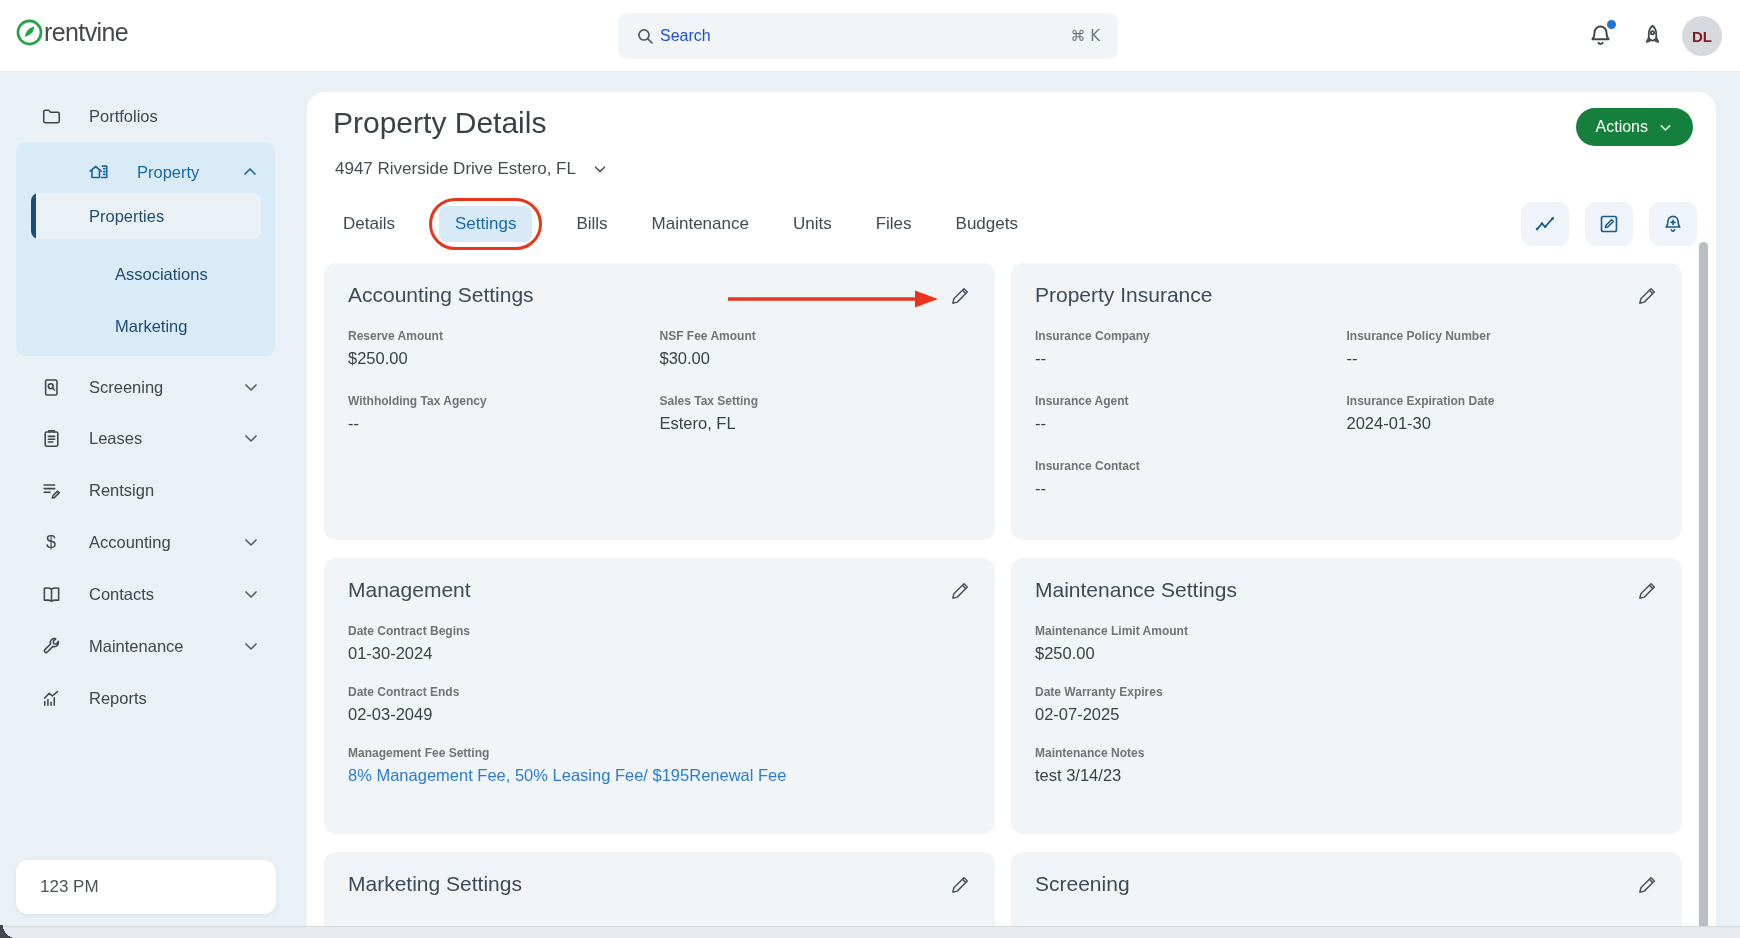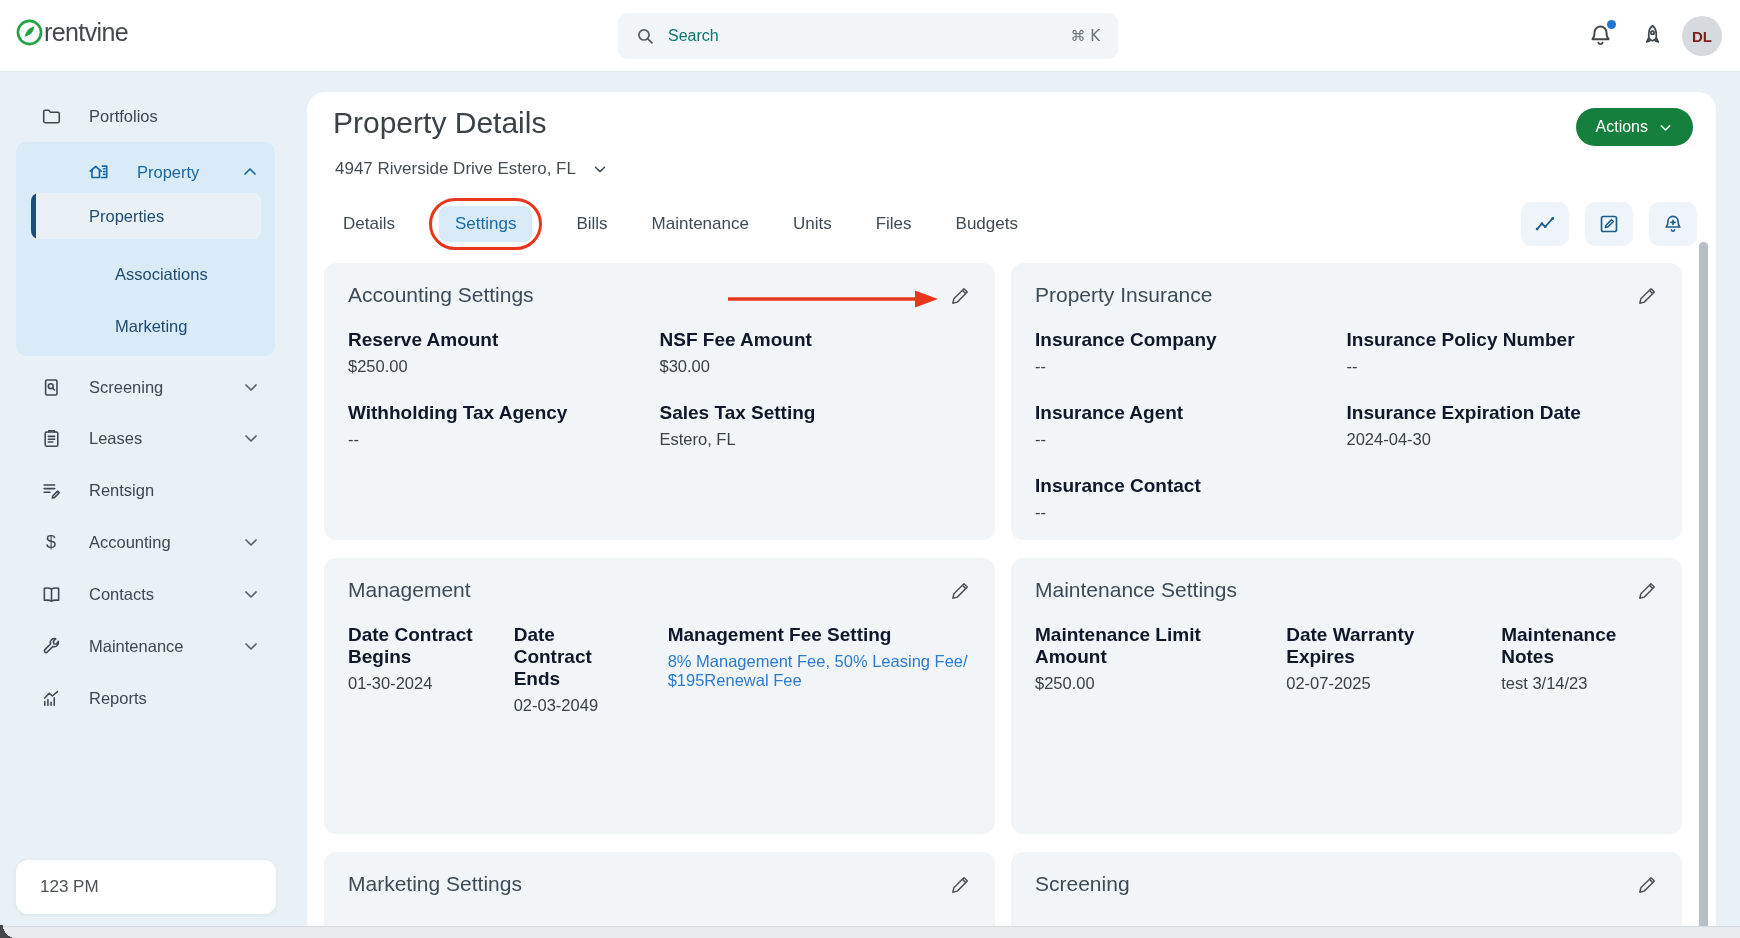--- a/index.html
+++ b/index.html
@@ -7,21 +7,21 @@
   body { font-family:"Liberation Sans", sans-serif; background:#e9f1f6; color:#3d474f; }
   .canvas { position:relative; width:1740px; height:938px; }
 
   
   .topbar { position:absolute; top:0; left:0; width:1740px; height:72px; background:#ffffff;
             border-bottom:1px solid #e4e9ed; z-index:6; }
   .logo { position:absolute; left:16px; top:18px; display:flex; align-items:center; gap:1px; cursor:pointer; }
   .logo-text { font-size:25px; font-weight:500; color:#45494d; letter-spacing:-0.6px; }
   .searchbar { position:absolute; left:618px; top:13px; width:500px; height:46px; background:#f1f5f8;
                border-radius:9px; display:flex; align-items:center; padding:0 18px; cursor:text; }
-  .search-ph { margin-left:13px; font-size:16px; color:#0f766e; flex:1; }
+  .search-ph { margin-left:5px; font-size:16px; color:#1d4ed8; flex:1; }
   .search-kbd { font-size:15px; color:#6d747b; font-family:"DejaVu Sans","Liberation Sans",sans-serif; }
   .top-icon { position:absolute; top:23px; color:#3f474d; cursor:pointer; }
   .bell-wrap { left:1588px; }
   .bell-dot { position:absolute; right:-3px; top:-3px; width:9px; height:9px; border-radius:50%; background:#1f76d2; }
   .rocket-wrap { left:1640px; }
   .avatar { position:absolute; left:1682px; top:16px; width:40px; height:40px; border-radius:50%;
             background:#d6dade; color:#7f1d1d; font-weight:700; font-size:15px;
             display:flex; align-items:center; justify-content:center; cursor:pointer; }
 
   
@@ -72,22 +72,22 @@
 
   .cards { position:absolute; left:17px; top:171px; width:1358px; display:grid;
            grid-template-columns:671px 671px; column-gap:16px; row-gap:18px; }
   .card { background:#f1f5f8; border-radius:12px; padding:20px 24px; position:relative; }
   .card.r1 { height:277px; }
   .card.r2 { height:276px; }
   .card.r3 { height:160px; }
   .card-title { font-size:21px; font-weight:500; color:#3d4a57; margin-bottom:22px; }
   .edit-pencil { position:absolute; right:24px; top:22px; color:#4c5257; cursor:pointer; display:flex; }
   .fgrid { display:grid; grid-template-columns:1fr 1fr; row-gap:26px; }
-  .fcol  { display:flex; flex-direction:row; gap:32px;justify-content:flex-end; }
-  .field-label { font-size:19px; font-weight:700; color:#0f172a; margin-bottom:6px; }
+  .fcol  { display:flex; flex-direction:column; gap:22px; }
+  .field-label { font-size:12px; font-weight:700; color:#737373; margin-bottom:6px; }
   .field-value { font-size:16.5px; color:#3a4147; }
   .field-value.link { color:#2c7bd1; cursor:pointer; }
 
   .scroll-thumb { position:absolute; right:8px; top:150px; width:9px; height:696px; background:#b7bec4;
                   border-radius:5px; cursor:pointer; }
 
   
   .red-arrow { position:absolute; left:727px; top:288px; z-index:10; pointer-events:none; }
   .bottom-band { position:absolute; left:0; right:0; bottom:0; height:12px; background:#e7ebee;
                  border-top:1px solid #d6dadd; z-index:20; }
@@ -387,21 +387,21 @@
           <div class="field">
             <div class="field-label">Insurance Policy Number</div>
             <div class="field-value">--</div>
           </div>
           <div class="field">
             <div class="field-label">Insurance Agent</div>
             <div class="field-value">--</div>
           </div>
           <div class="field">
             <div class="field-label">Insurance Expiration Date</div>
-            <div class="field-value">2024-04-30</div>
+            <div class="field-value">2024-01-30</div>
           </div>
           <div class="field">
             <div class="field-label">Insurance Contact</div>
             <div class="field-value">--</div>
           </div>
         </div>
       </section>
 
       <section class="card r2">
         <h2 class="card-title">Management</h2>

